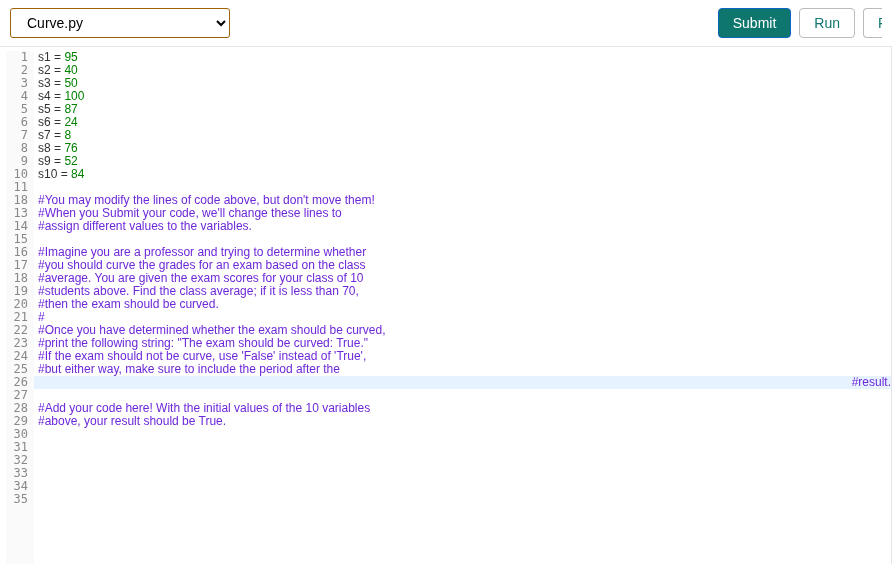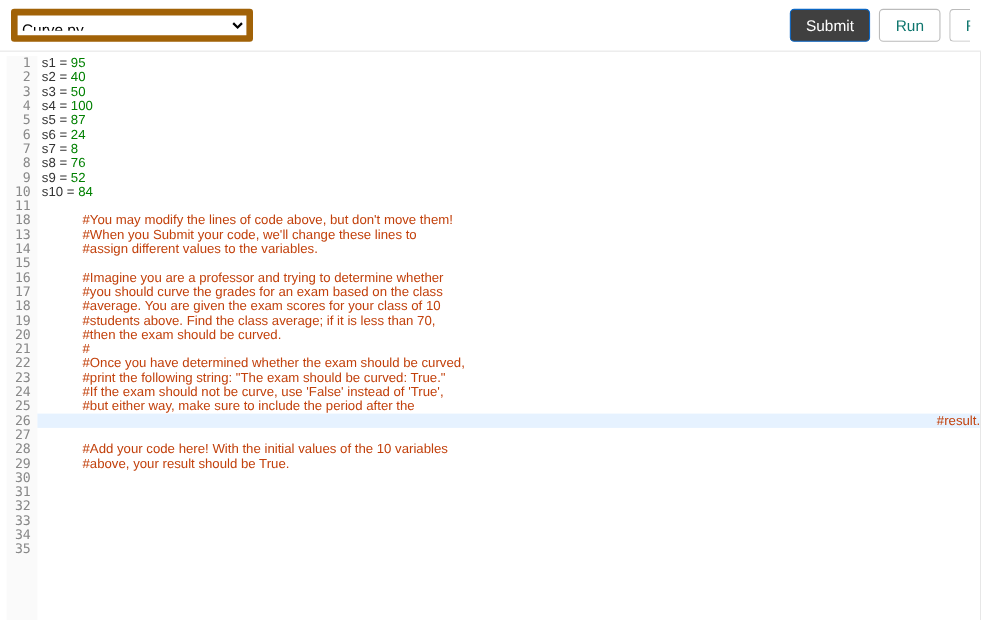--- a/index.html
+++ b/index.html
@@ -14,38 +14,38 @@
       display: flex;
       align-items: center;
       padding: 8px 10px;
       gap: 8px;
       border-bottom: 1px solid #e5e5e5;
     }
     .file-select {
       width: 220px;
       height: 30px;
       font-size: 14px;
-      padding: 4px 0;
-      border: 6px solid #a16207;
+      padding: 4px 12px;
+      border: 1px solid #a16207;
       border-radius: 3px;
       background: #fff;
     }
     .spacer { flex: 1; }
     .btn {
       height: 30px;
       padding: 0 14px;
       font-size: 14px;
       border: 1px solid #bbb;
       border-radius: 4px;
       background: #fff;
       color: #0f766e;
       cursor: pointer;
     }
     .btn-primary {
-      background: #404040;
+      background: #0f766e;
       border-color: #0b66c3;
       color: #fff;
     }
     .btn-partial {
       border-right: none;
       border-radius: 4px 0 0 4px;
       padding-right: 4px;
       overflow: hidden;
       width: 12px;
       text-align: left;
@@ -83,21 +83,21 @@
       position: relative;
     }
     .code-line { height: 13px; padding-left: 4px; position: relative; }
     .hl-line {
       background: #e6f2ff;
       text-align: right;
     }
     .var { color: #333; }
     .op  { color: #333; }
     .num { color: #008000; }
-    .cmt { color: #c2410c; margin-left: 37px; }
+    .cmt { color: #6d28d9; }
     .console {
       width: 170px;
       padding: 14px 12px;
       font-size: 15px;
       color: #888;
       line-height: 1.3;
     }
   </style>
 </head>
 <body>

